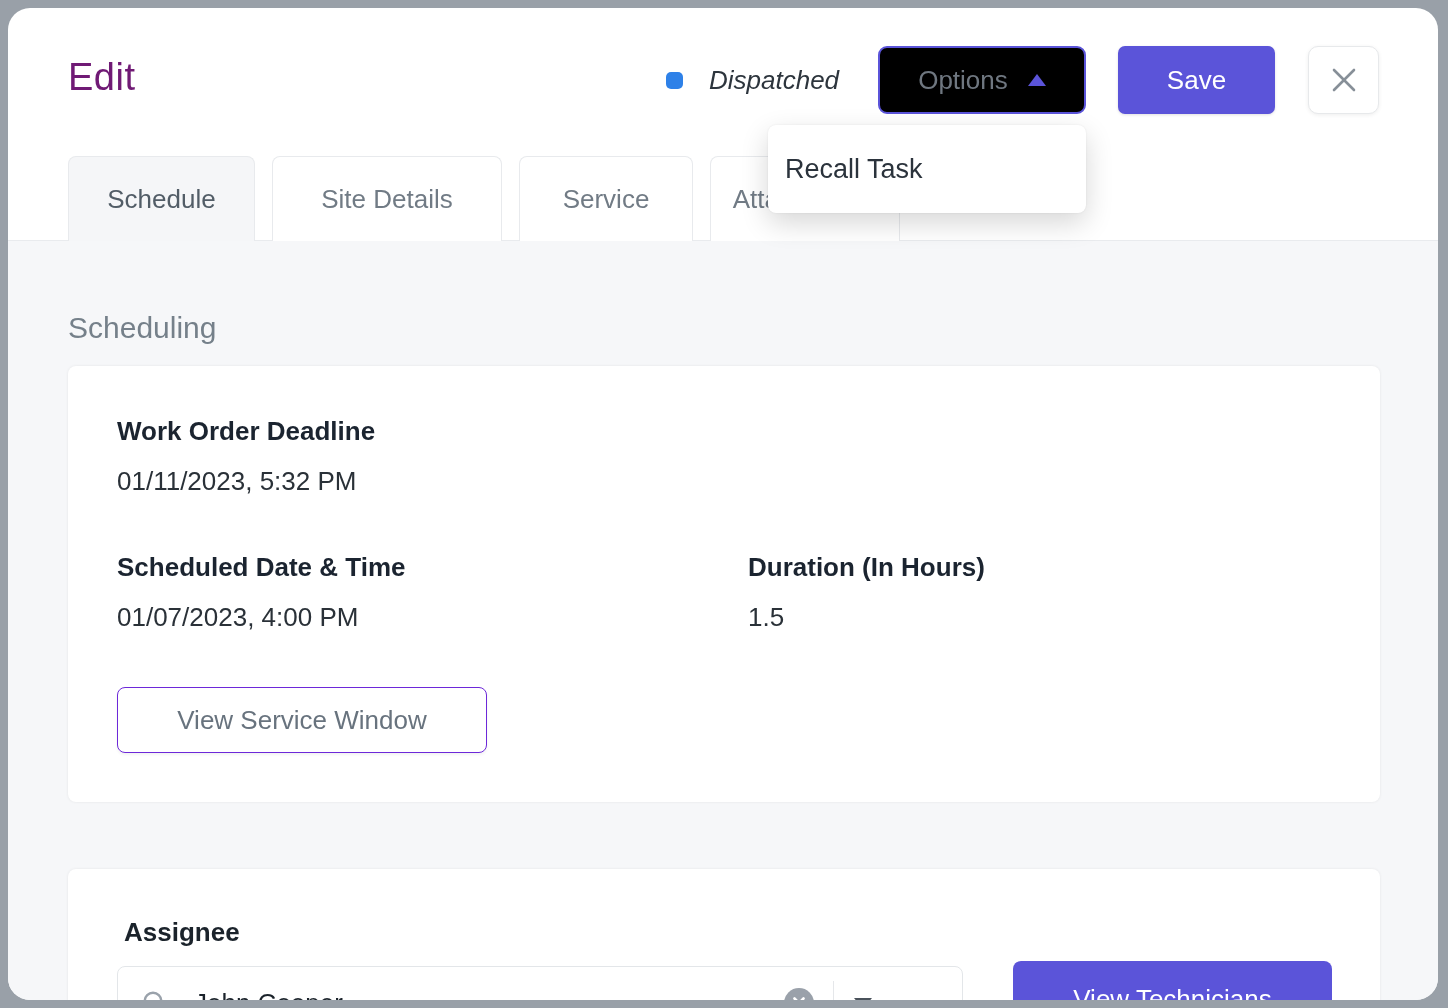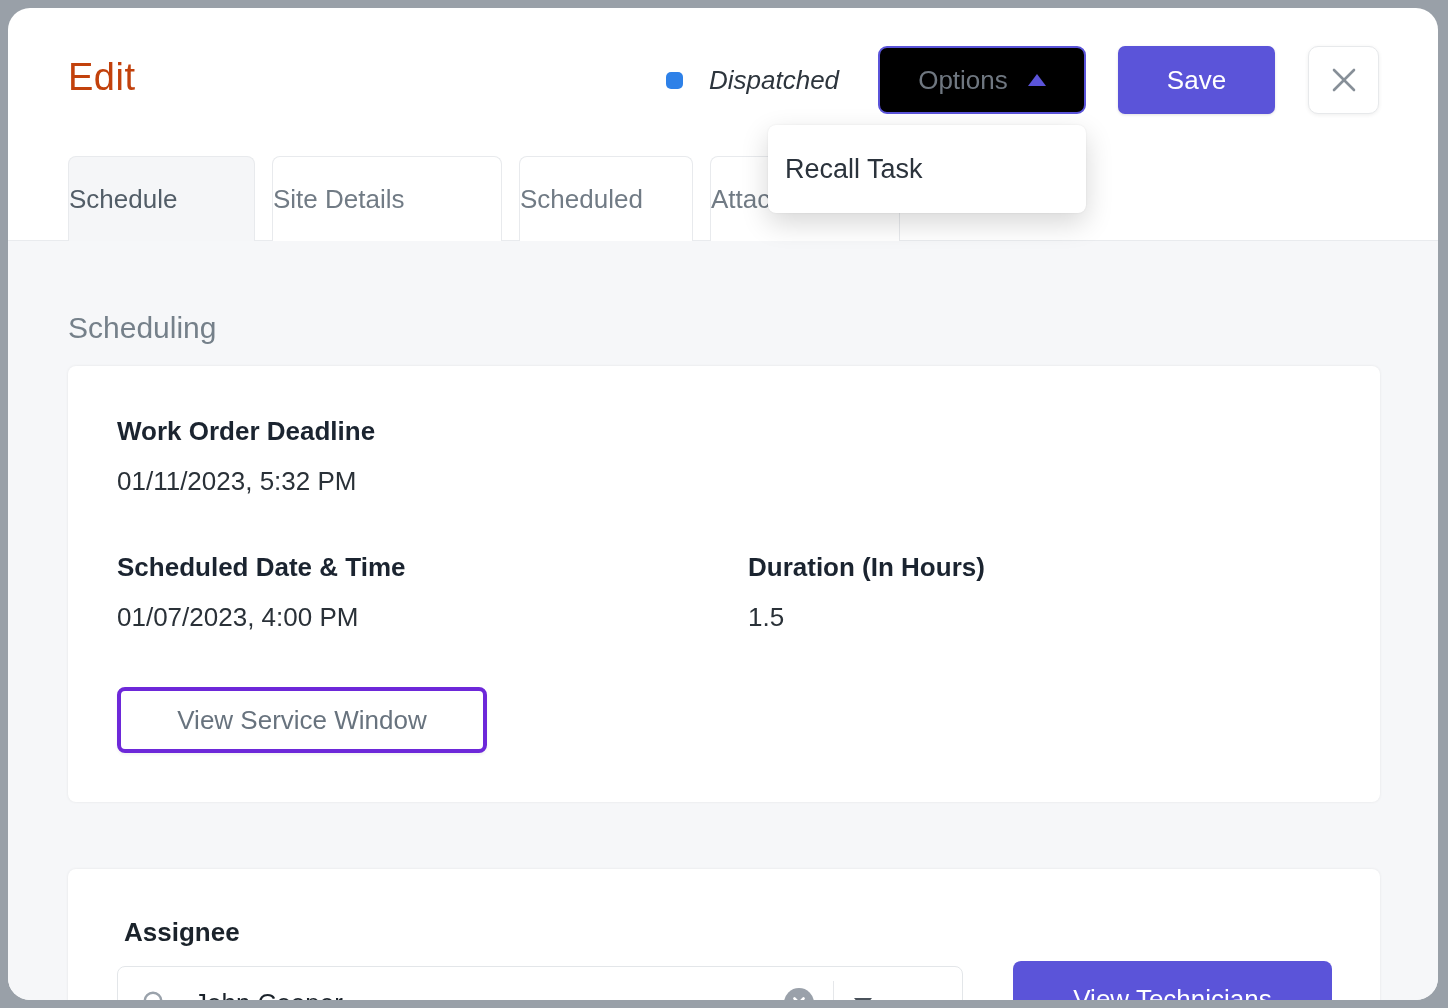--- a/index.html
+++ b/index.html
@@ -9,21 +9,21 @@
     font-family:"Liberation Sans", sans-serif;
     color:#29323a;
   }
   .modal {
     position:absolute; left:8px; top:8px; width:1430px; height:992px;
     background:#ffffff; border-radius:22px; overflow:hidden;
   }
   
   .page-title {
     position:absolute; left:60px; top:48px;
-    font-size:38px; font-weight:500; color:#c2410c; letter-spacing:.5px;
+    font-size:38px; font-weight:500; color:#701a75; letter-spacing:.5px;
   }
   .status { position:absolute; left:658px; top:38px; height:68px; display:flex; align-items:center; }
   .status-dot { width:17px; height:17px; border-radius:5px; background:#2e81e8; }
   .status-label { margin-left:26px; font-size:26px; color:#2d353d;font-style:italic; }
   .btn { display:flex; align-items:center; justify-content:center; cursor:pointer; }
   .options-btn {
     position:absolute; left:870px; top:38px; width:208px; height:68px;
     background:#000000; border:2px solid #5b54d9; border-radius:9px;
     font-size:26px; color:#6f7780;
   }
@@ -39,21 +39,21 @@
   }
   .close-btn {
     position:absolute; left:1300px; top:38px; width:71px; height:68px;
     background:#fff; border:1px solid #e7e9eb; border-radius:10px;
     box-shadow:0 1px 4px rgba(0,0,0,.07);
   }
   
   .tabs { position:absolute; left:60px; top:148px; display:flex; gap:17px; z-index:2; }
   .tab {
     height:85px; background:#fff; border:1px solid #e8eaed; border-bottom:none;
-    border-radius:8px 8px 0 0; display:flex; align-items:center; 
+    border-radius:8px 8px 0 0; display:flex; align-items:center; justify-content:center;
     font-size:26px; color:#717b85; font-weight:500; cursor:pointer; overflow:hidden;
   }
   .tab.active { background:#f5f6f8; color:#525d67; z-index:3; }
   .tab-schedule { width:187px; }
   .tab-site    { width:230px; }
   .tab-services{ width:174px; }
   .tab-attach  { width:190px; }
   
   .menu {
     position:absolute; left:760px; top:117px; width:318px; z-index:10;
@@ -75,21 +75,21 @@
   .card {
     position:absolute; left:60px; width:1312px; background:#fff; border-radius:8px;
     box-shadow:0 0 3px rgba(0,0,0,.08);
   }
   .card-scheduling { top:125px; height:436px; }
   .card-assignee { top:628px; height:380px; }
   .field-label { position:absolute; font-size:26px; font-weight:600; color:#1b2430; }
   .field-value { position:absolute; font-size:26px; color:#2a3138; }
   .vsw-btn {
     position:absolute; left:49px; top:321px; width:370px; height:66px;
-    background:#fff; border:4px solid #6d28d9; border-radius:8px;
+    background:#fff; border:1px solid #6d28d9; border-radius:8px;
     font-size:26px; color:#68737e; box-shadow:0 2px 3px rgba(0,0,0,.05);
   }
   .assignee-title { position:absolute; left:56px; top:48px; font-size:26px; font-weight:700; color:#1b232b; }
   .search-box {
     position:absolute; left:49px; top:97px; width:846px; height:74px;
     background:#fff; border:1px solid #e3e6e9; border-radius:8px;
     display:flex; align-items:center;
   }
   .search-icon { margin-left:22px; flex:0 0 auto; }
   .search-input {
@@ -140,21 +140,21 @@
   </div>
 
   <div class="tabs">
     <div class="tab tab-schedule active">
       <span>Schedule</span>
     </div>
     <div class="tab tab-site">
       <span>Site Details</span>
     </div>
     <div class="tab tab-services">
-      <span>Scheduled</span>
+      <span>Service</span>
     </div>
     <div class="tab tab-attach">
       <span>Attachments</span>
     </div>
   </div>
 
   <div class="content">
     <div class="section-title">Scheduling</div>
 
     <div class="card card-scheduling">

